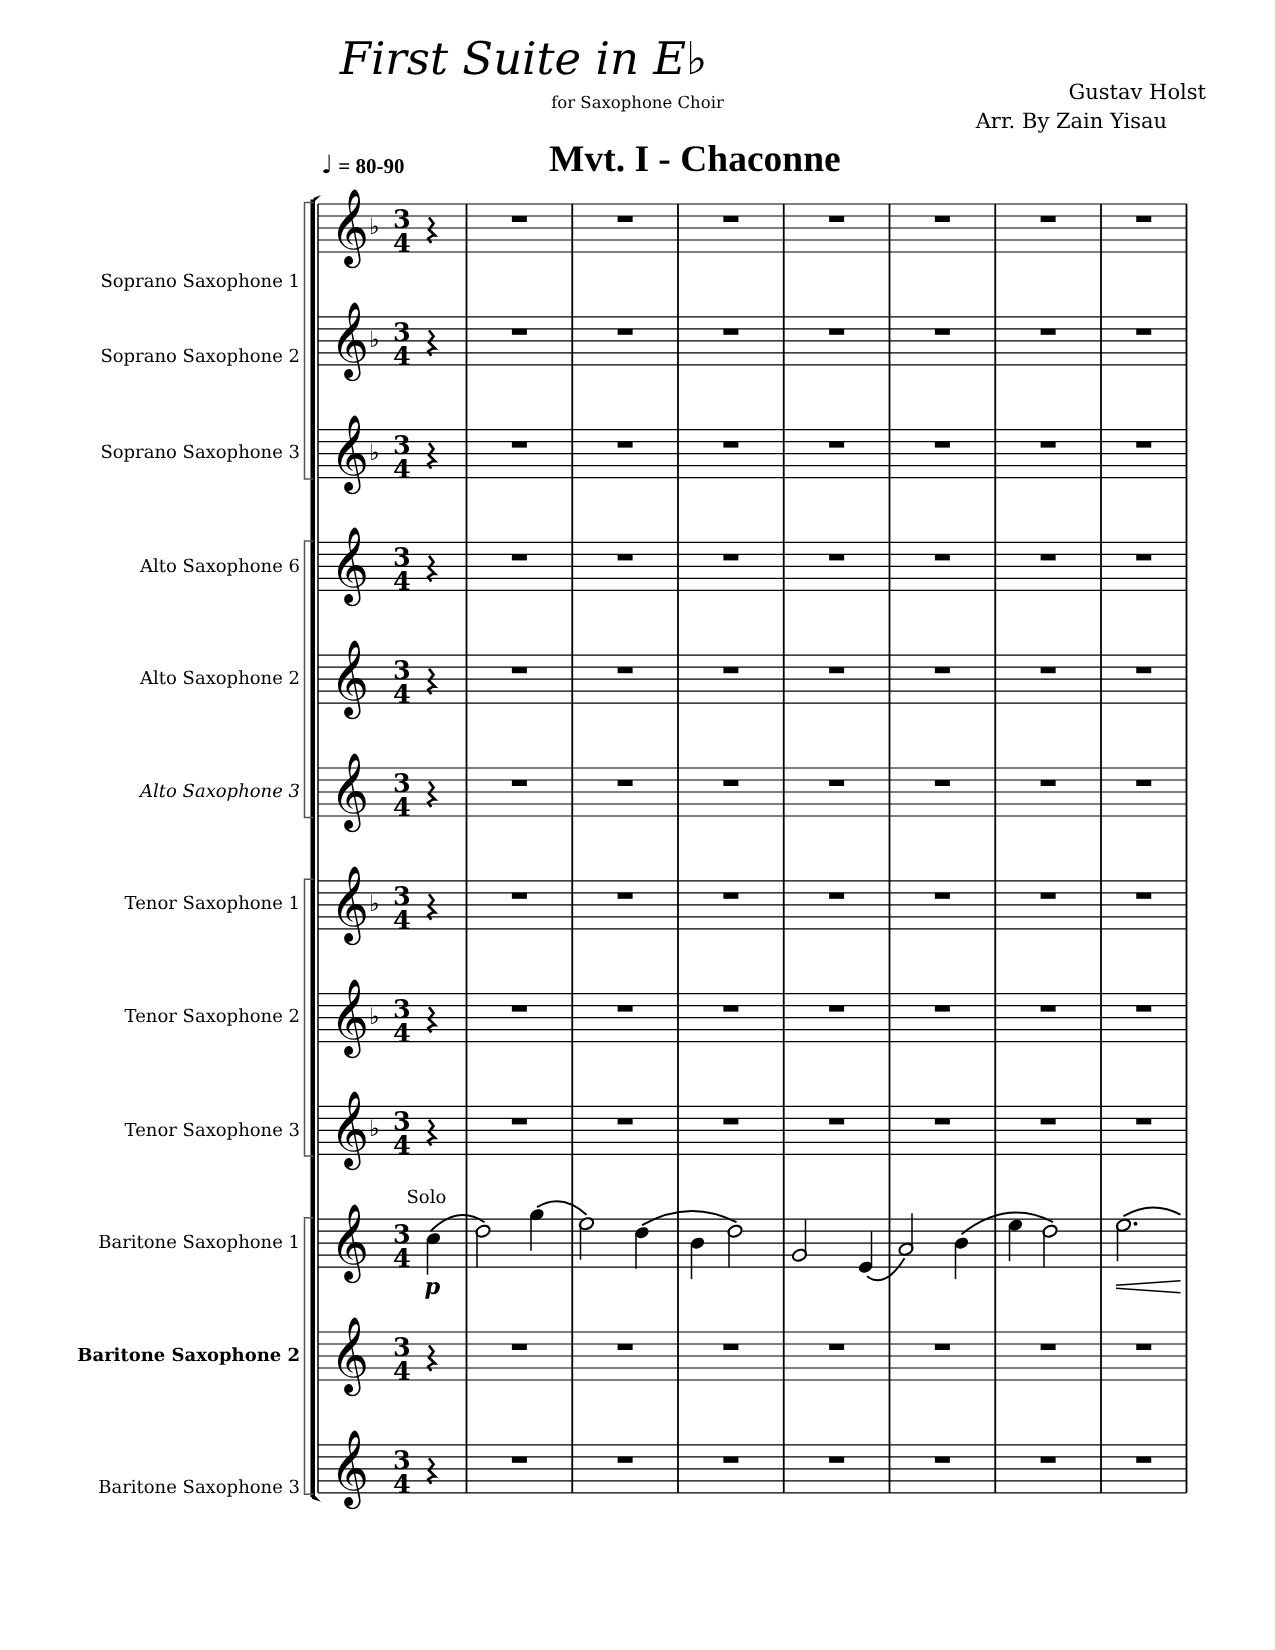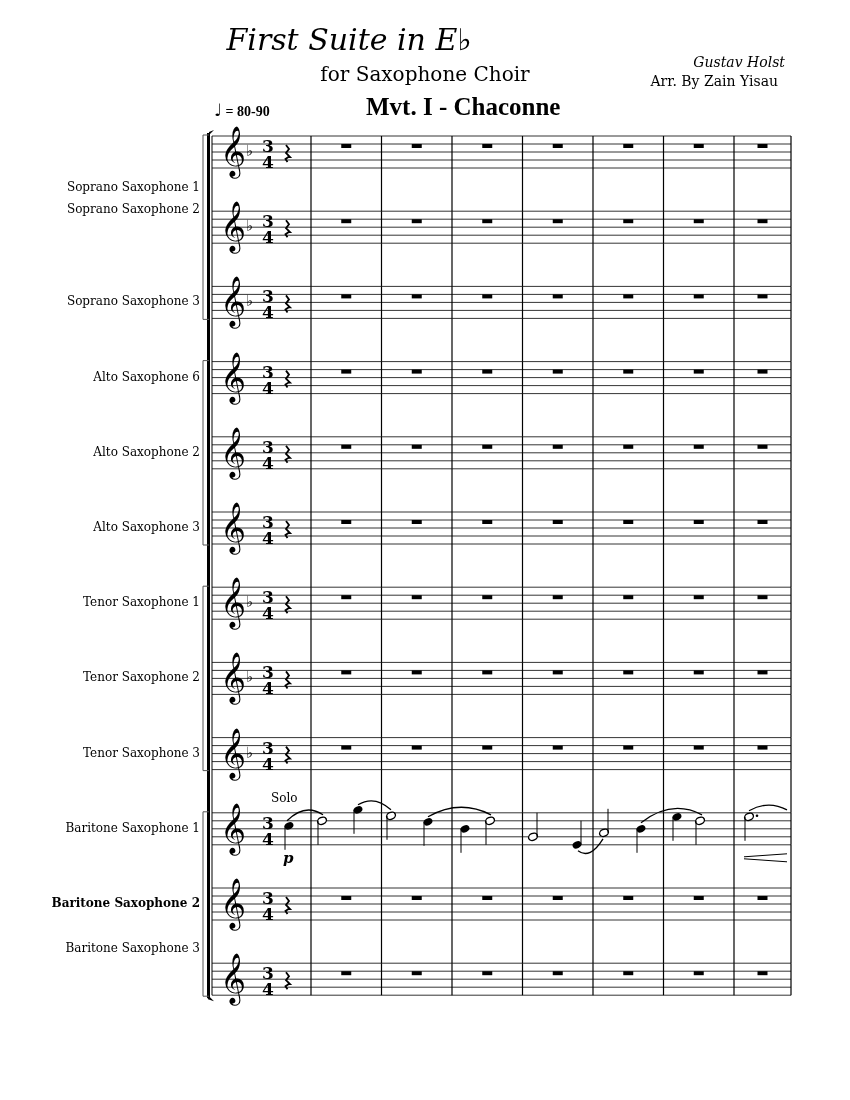--- a/index.html
+++ b/index.html
@@ -1,49 +1,49 @@
 <!DOCTYPE html>
 <html><head>
 <meta charset="utf-8">
 <style>
   html, body { margin:0; padding:0; background:#ffffff; }
   body { width:850px; height:1100px; position:relative; overflow:hidden; font-family:"DejaVu Serif", serif; color:#000; }
   .abs { position:absolute; }
   #title { left:0; width:698px; top:22px; text-align:center; font-size:30px; font-family:"DejaVu Serif", serif;font-style:italic; }
-  #subtitle { left:0; width:850px; top:62px; text-align:center; font-size:20px; }
-  #composer { right:65px; top:54px; font-size:14px; text-align:right;font-style:italic; }
+  #subtitle { left:0; width:850px; top:62px; text-align:center; font-size:11px; }
+  #composer { right:46px; top:54px; font-size:14px; text-align:right; }
   #arranger { right:72px; top:73px; font-size:14px; text-align:right; }
   #movement { left:346px; top:93px; font-size:25px; font-weight:bold; font-family:"Liberation Serif", serif;margin-left:20px; }
   #tempo { left:214px; top:100px; font-size:14px; font-weight:bold; font-family:"Liberation Serif", serif; }
   .label { position:absolute; right:650px; font-size:12px; font-family:"DejaVu Serif", serif; white-space:nowrap; }
   svg text { font-family:"DejaVu Serif", serif; }
 </style>
 </head>
 <body>
 
 <div id="title" class="abs">First Suite in E♭</div>
 <div id="subtitle" class="abs">for Saxophone Choir</div>
 <div id="composer" class="abs">Gustav Holst</div>
 <div id="arranger" class="abs">Arr. By Zain Yisau</div>
 <div id="movement" class="abs">Mvt. I - Chaconne</div>
 <div id="tempo" class="abs"><span style="font-size:17px;font-family:'DejaVu Sans',sans-serif;">♩</span> <span>= 80-90</span></div>
 
 <div id="labels">
     <div class="label" style="top: 144px; margin-top: 36px;">Soprano Saxophone 1</div>
-    <div class="label" style="top: 202px;">Soprano Saxophone 2</div>
+    <div class="label" style="top: 230px;">Soprano Saxophone 2</div>
     <div class="label" style="top: 294.4px;">Soprano Saxophone 3</div>
     <div class="label" style="top: 369.6px;">Alto Saxophone 6</div>
     <div class="label" style="top: 444.8px;">Alto Saxophone 2</div>
-    <div class="label" style="top: 520px;">Alto Saxophone 3</div>
+    <div class="label" style="top: 520px; font-style: italic;">Alto Saxophone 3</div>
     <div class="label" style="top: 595.2px;">Tenor Saxophone 1</div>
     <div class="label" style="top: 670.4px;">Tenor Saxophone 2</div>
     <div class="label" style="top: 745.6px;">Tenor Saxophone 3</div>
     <div class="label" style="top: 820.8px;">Baritone Saxophone 1</div>
     <div class="label" style="top: 896px; font-weight: bold;">Baritone Saxophone 2</div>
-    <div class="label" style="top: 941px;">Baritone Saxophone 3</div>
+    <div class="label" style="top: 984px;">Baritone Saxophone 3</div>
   </div>
 
 <svg id="score" width="850" height="1100" style="position:absolute;left:0;top:0;" xmlns="http://www.w3.org/2000/svg">
     <g>
       <line x1="212" x2="791" y1="136" y2="136" stroke="#000" stroke-width="0.8"></line>
       <line x1="212" x2="791" y1="144" y2="144" stroke="#000" stroke-width="0.8"></line>
       <line x1="212" x2="791" y1="152" y2="152" stroke="#000" stroke-width="0.8"></line>
       <line x1="212" x2="791" y1="160" y2="160" stroke="#000" stroke-width="0.8"></line>
       <line x1="212" x2="791" y1="168" y2="168" stroke="#000" stroke-width="0.8"></line>
       <text x="220" y="166" font-size="44" font-family="DejaVu Sans, sans-serif">𝄞</text>

